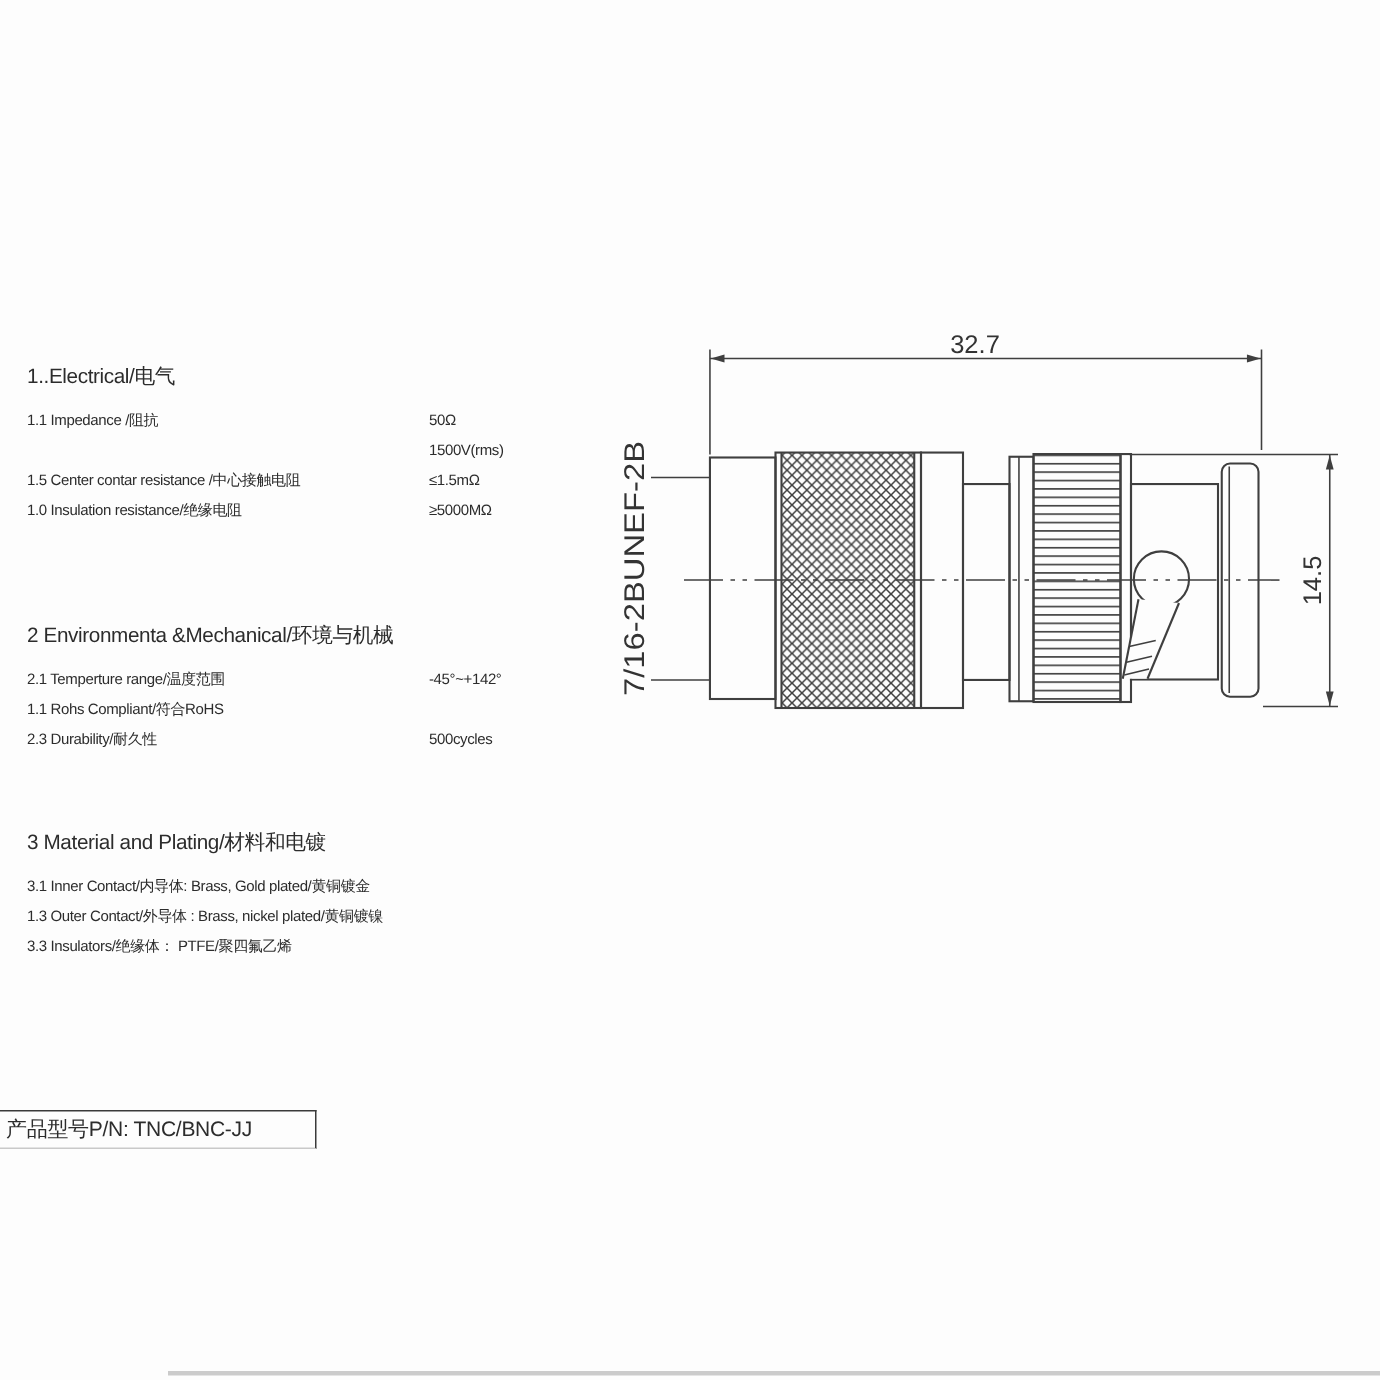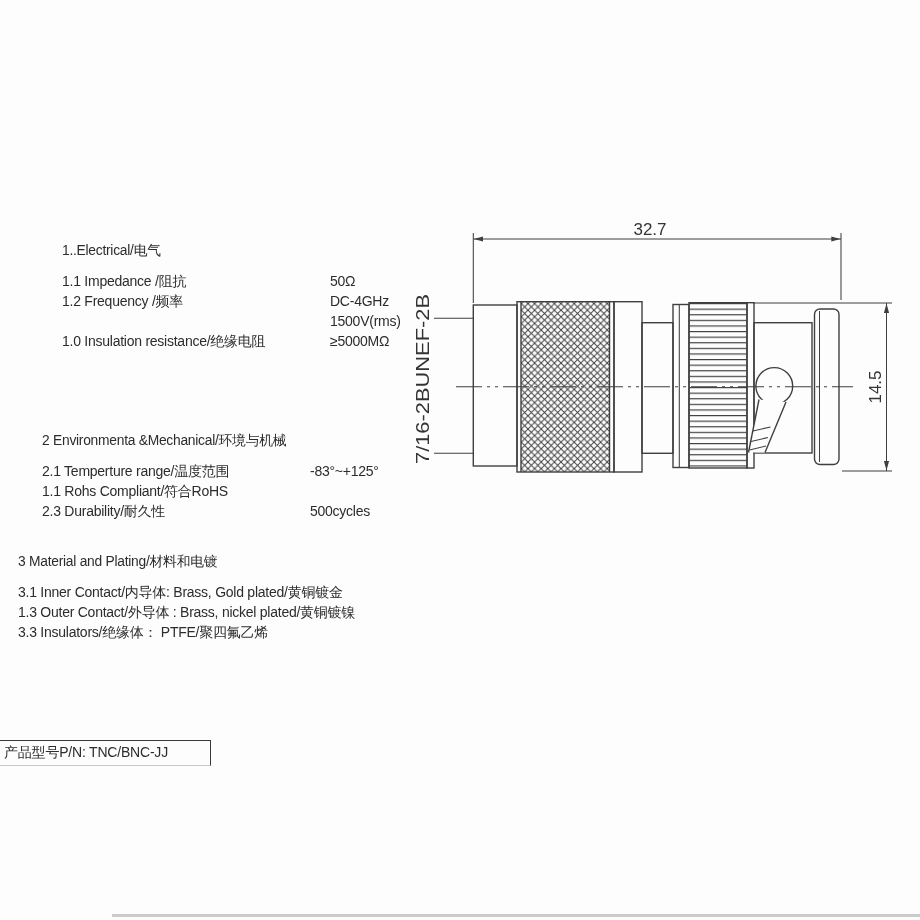--- a/index.html
+++ b/index.html
@@ -1,23 +1,23 @@
 <!DOCTYPE html>
 <html><head>
 <meta charset="utf-8">
 <style>
   html,body{margin:0;padding:0;}
   body{width:920px;height:920px;background:#ffffff;font-family:"Liberation Sans",sans-serif;}
   #page{position:relative;width:920px;height:920px;background:#fdfdfd;overflow:hidden;}
 
   
   .spec-section{position:absolute;left:18px;width:360px;color:#2c2c2c;}
-  .s0{top:241px;margin-left:44px;} .s1{top:431px;margin-left:24px;} .s2{top:552px;}
+  .s0{top:241px;} .s1{top:414px;} .s2{top:552px;}
   .spec-title{font-size:13.8px;line-height:20px;letter-spacing:-0.25px;margin-bottom:10px;white-space:nowrap;}
-  .spec-row{position:relative;height:20.1px;line-height:20.1px;font-size:14px;letter-spacing:-0.25px;white-space:nowrap;}
+  .spec-row{position:relative;height:20.1px;line-height:20.1px;font-size:10px;letter-spacing:-0.25px;white-space:nowrap;}
   .spec-label{display:inline-block;}
   .spec-value{position:absolute;left:268px;top:0;white-space:nowrap;}
 
   
   #pn-box{position:absolute;left:-8px;top:740px;width:206px;height:24px;
     border-top:1.6px solid #3a3a3a;border-right:1.6px solid #3a3a3a;border-bottom:1.6px solid #c9c9c9;
     font-size:14px;line-height:23px;color:#2c2c2c;padding-left:12px;letter-spacing:-0.2px;white-space:nowrap;}
 
   
   #bottom-line{position:absolute;left:112px;top:914px;width:808px;height:3px;background:#cbcbcb;}
@@ -28,27 +28,27 @@
 </style>
 </head>
 <body>
 
 <div id="page">
 
   <div id="spec-root">
     <section class="spec-section s0">
         <div class="spec-title">1..Electrical/电气</div>
         <div class="spec-row"><span class="spec-label">1.1 Impedance  /阻抗</span><span class="spec-value">50Ω</span></div>
-        <div class="spec-row"><span class="spec-label">1.2 Frequency /频率</span><span class="spec-value">DC-4GHz</span></div>
         <div class="spec-row"><span class="spec-value">1500V(rms)</span></div>
+        <div class="spec-row"><span class="spec-label">1.5 Center contar resistance /中心接触电阻</span><span class="spec-value">≤1.5mΩ</span></div>
         <div class="spec-row"><span class="spec-label">1.0 Insulation  resistance/绝缘电阻</span><span class="spec-value">≥5000MΩ</span></div>
       </section>
     <section class="spec-section s1">
         <div class="spec-title">2 Environmenta &amp;Mechanical/环境与机械</div>
-        <div class="spec-row"><span class="spec-label">2.1 Temperture range/温度范围</span><span class="spec-value">-83°~+125°</span></div>
+        <div class="spec-row"><span class="spec-label">2.1 Temperture range/温度范围</span><span class="spec-value">-45°~+142°</span></div>
         <div class="spec-row"><span class="spec-label">1.1 Rohs Compliant/符合RoHS</span></div>
         <div class="spec-row"><span class="spec-label">2.3 Durability/耐久性</span><span class="spec-value">500cycles</span></div>
       </section>
     <section class="spec-section s2">
         <div class="spec-title">3 Material and Plating/材料和电镀</div>
         <div class="spec-row"><span class="spec-label">3.1  Inner Contact/内导体:  Brass, Gold plated/黄铜镀金</span></div>
         <div class="spec-row"><span class="spec-label">1.3 Outer Contact/外导体 : Brass, nickel plated/黄铜镀镍</span></div>
         <div class="spec-row"><span class="spec-label">3.3 Insulators/绝缘体：  PTFE/聚四氟乙烯</span></div>
       </section>
   </div>

